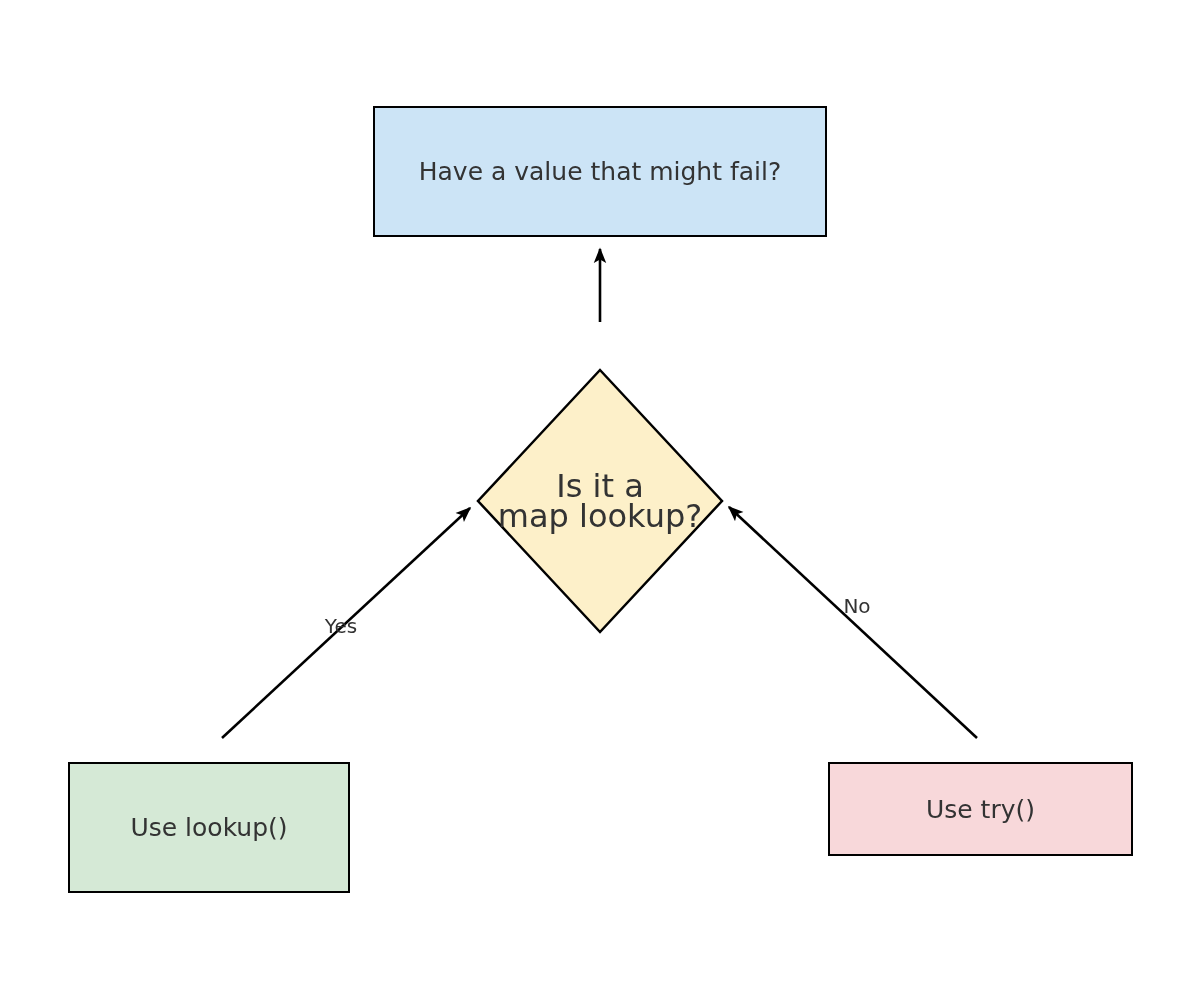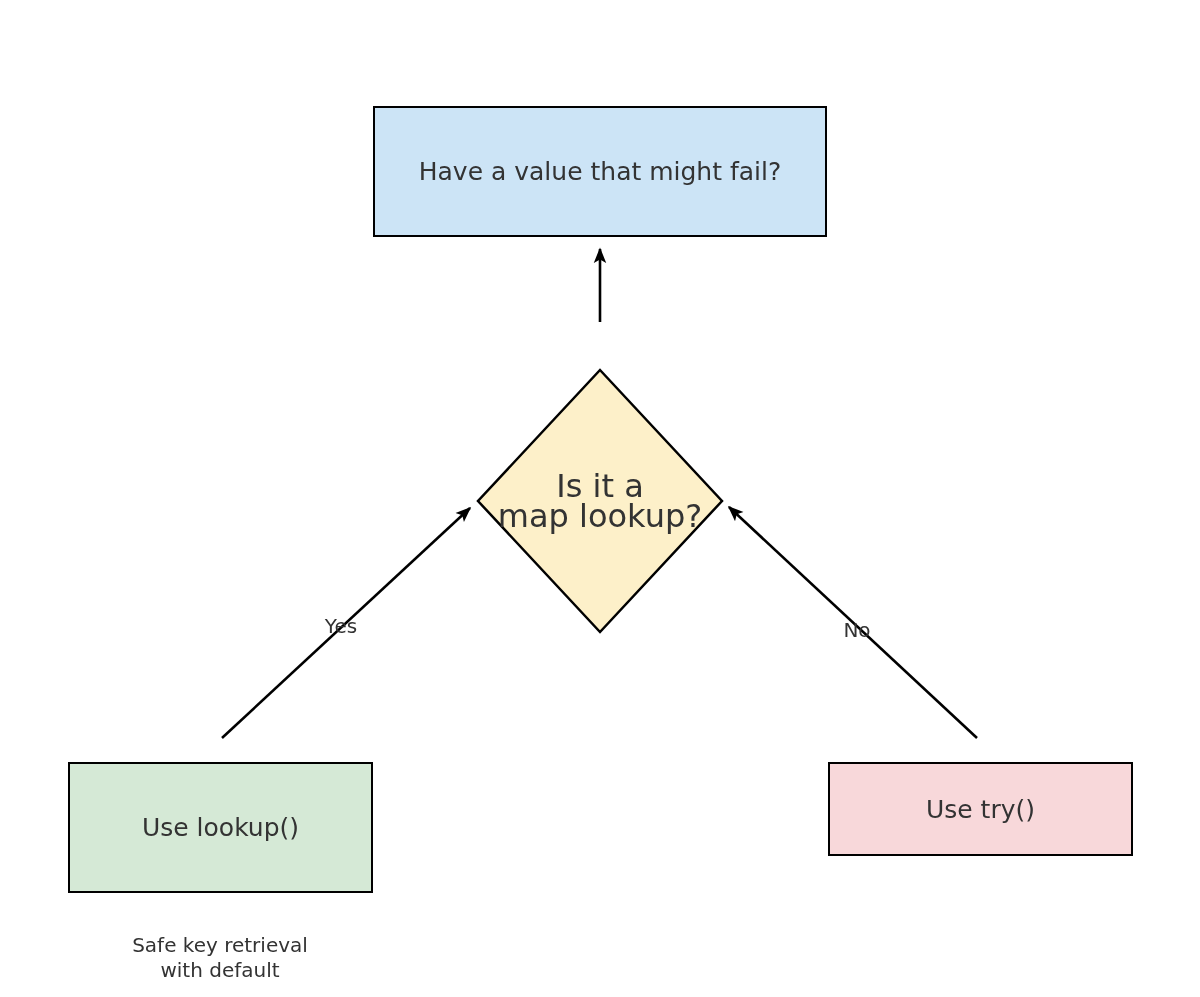--- a/index.html
+++ b/index.html
@@ -41,42 +41,42 @@
     align-items: center;
     justify-content: center;
   }
   .node-label {
     font-size: 25px;
     color: #333333;
     text-align: center;
     white-space: pre-line;
   }
   .box-question { left: 373px; top: 106px; width: 454px; height: 131px; }
-  .box-lookup   { left: 68px;  top: 762px; width: 305px; height: 131px; }
+  .box-lookup   { left: 68px;  top: 762px; width: 282px; height: 131px; }
   .box-try      { left: 828px; top: 762px; width: 305px; height: 94px; }
   .diamond-label {
     position: absolute;
     left: 480px;
     top: 471px;
     width: 240px;
     text-align: center;
     font-size: 32px;
     line-height: 30px;
     color: #333333;
     white-space: pre-line;
   }
   .edge-label {
     position: absolute;
     width: 80px;
     text-align: center;
     font-size: 20px;
     color: #333333;
   }
   .edge-label-yes { left: 301px; top: 614px; }
-  .edge-label-no  { left: 817px; top: 618px; }
+  .edge-label-no  { left: 817px; top: 594px; }
   .caption {
     position: absolute;
     width: 310px;
     top: 933px;
     text-align: center;
     font-size: 20px;
     line-height: 25px;
     color: #333333;
     white-space: pre-line;
   }
@@ -116,16 +116,14 @@
     <div class="node-label">Use lookup()</div>
   </div>
 
   <div class="node-box box-try" style="background-color: rgb(248, 216, 218); border-color: rgb(0, 0, 0);">
     <div class="node-label">Use try()</div>
   </div>
 
   <div class="edge-label edge-label-yes">Yes</div>
   <div class="edge-label edge-label-no">No</div>
 
-  <div class="caption caption-lookup">Safe key retrieval
-with default</div>
 
 </div>
 
 </body></html>

